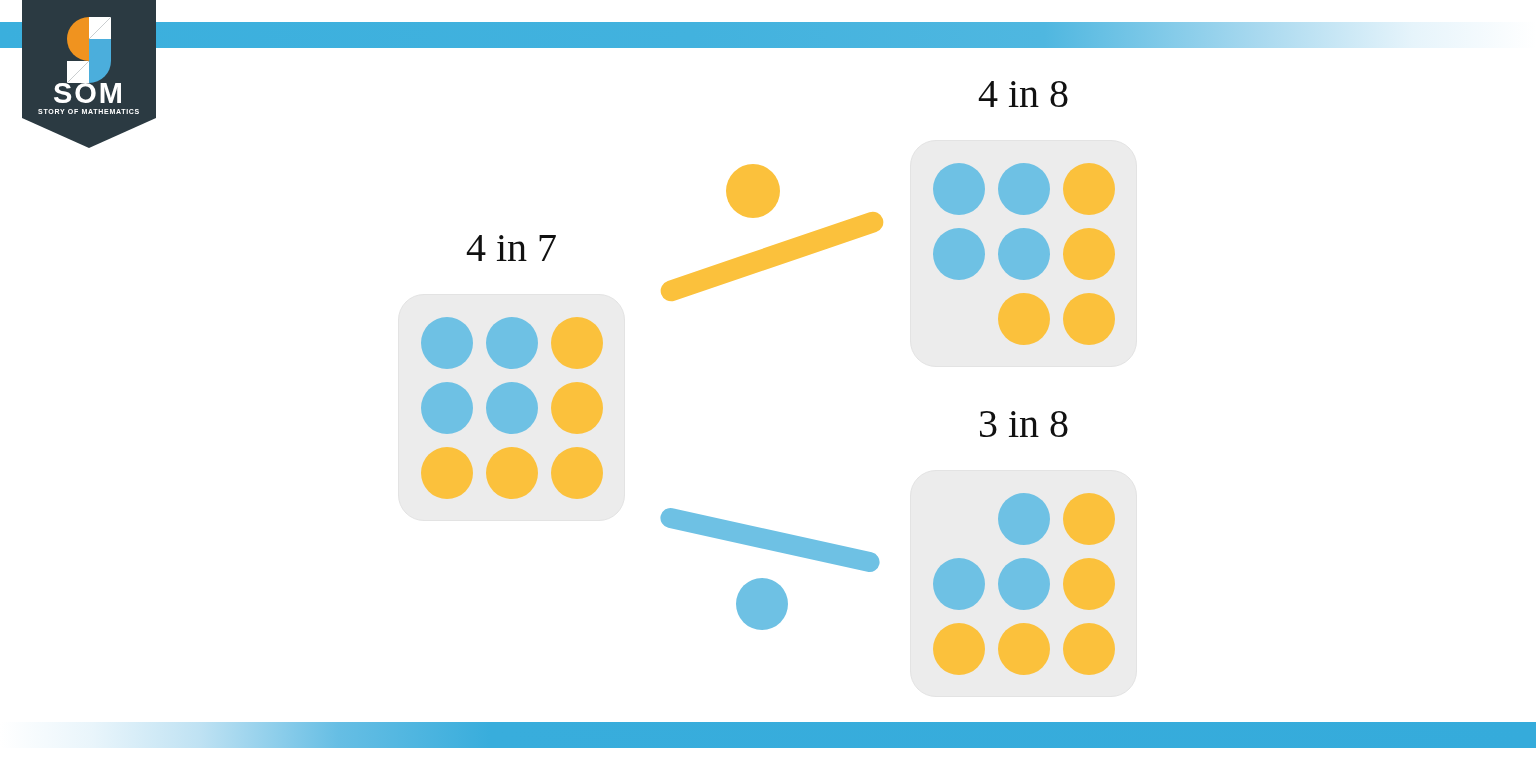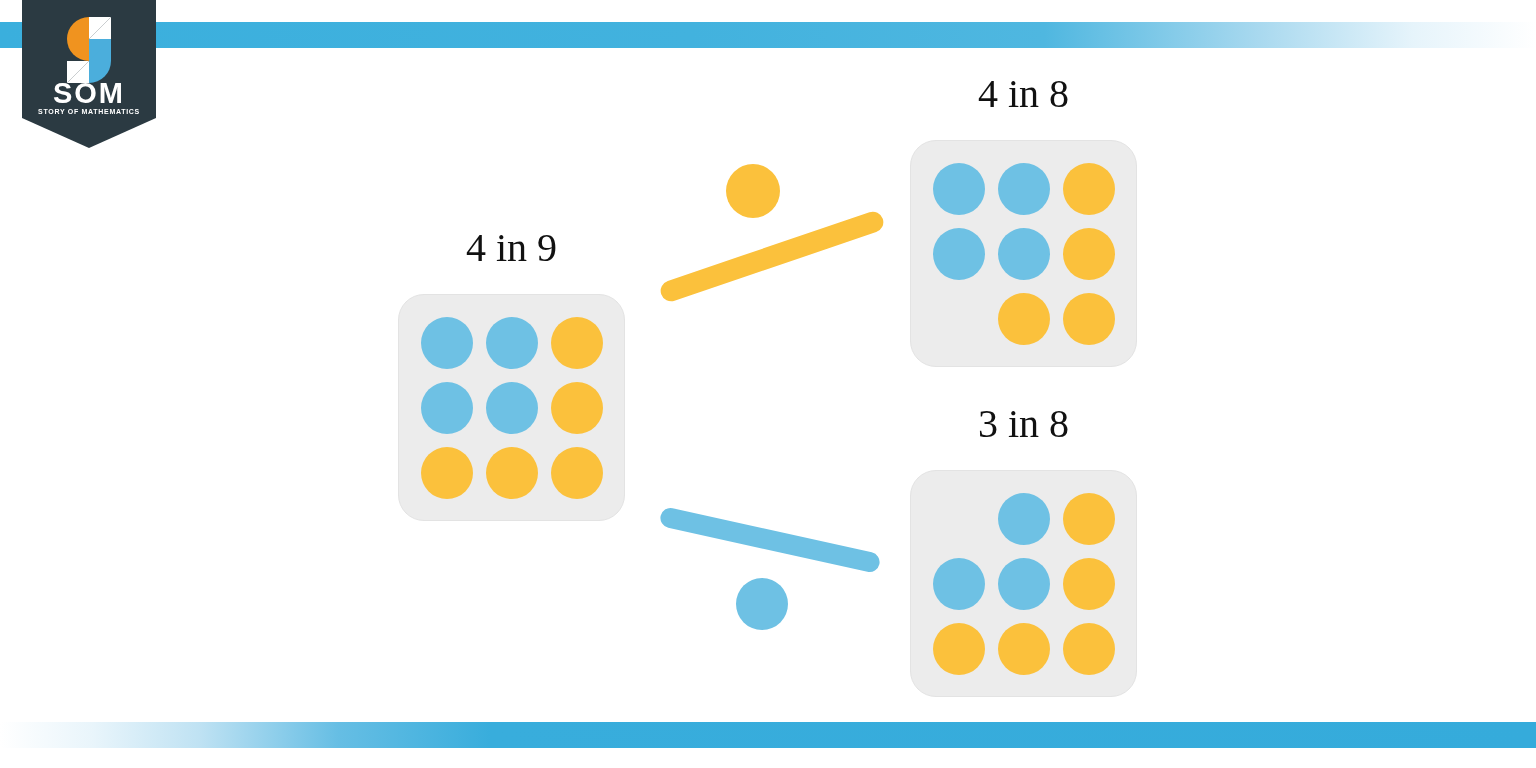--- a/index.html
+++ b/index.html
@@ -157,21 +157,21 @@
       <path d="M89,39 L89,61 A22,22 0 0 1 67,83 L67,61 Z" fill="#4BAEDC"></path>
 
       <path d="M67,61 L67,83 L45,83 Z" fill="#FFFFFF"></path>
       <path d="M45,61 L67,61 L45,83 Z" fill="#FFFFFF"></path>
     </svg>
     <div class="logo-text logo-som">SOM</div>
     <div class="logo-text logo-tag">STORY OF MATHEMATICS</div>
   </div>
 
   <div class="card-group" style="left:398px; top:228px; width:227px; height:292px;">
-    <div class="card-title" style="top:0;">4 in 9</div>
+    <div class="card-title" style="top:0;">4 in 7</div>
     <div class="card" style="top:66px;">
       <div class="dot-grid">
         <div class="dot blue"></div>
         <div class="dot blue"></div>
         <div class="dot yellow"></div>
         <div class="dot blue"></div>
         <div class="dot blue"></div>
         <div class="dot yellow"></div>
         <div class="dot yellow"></div>
         <div class="dot yellow"></div>

